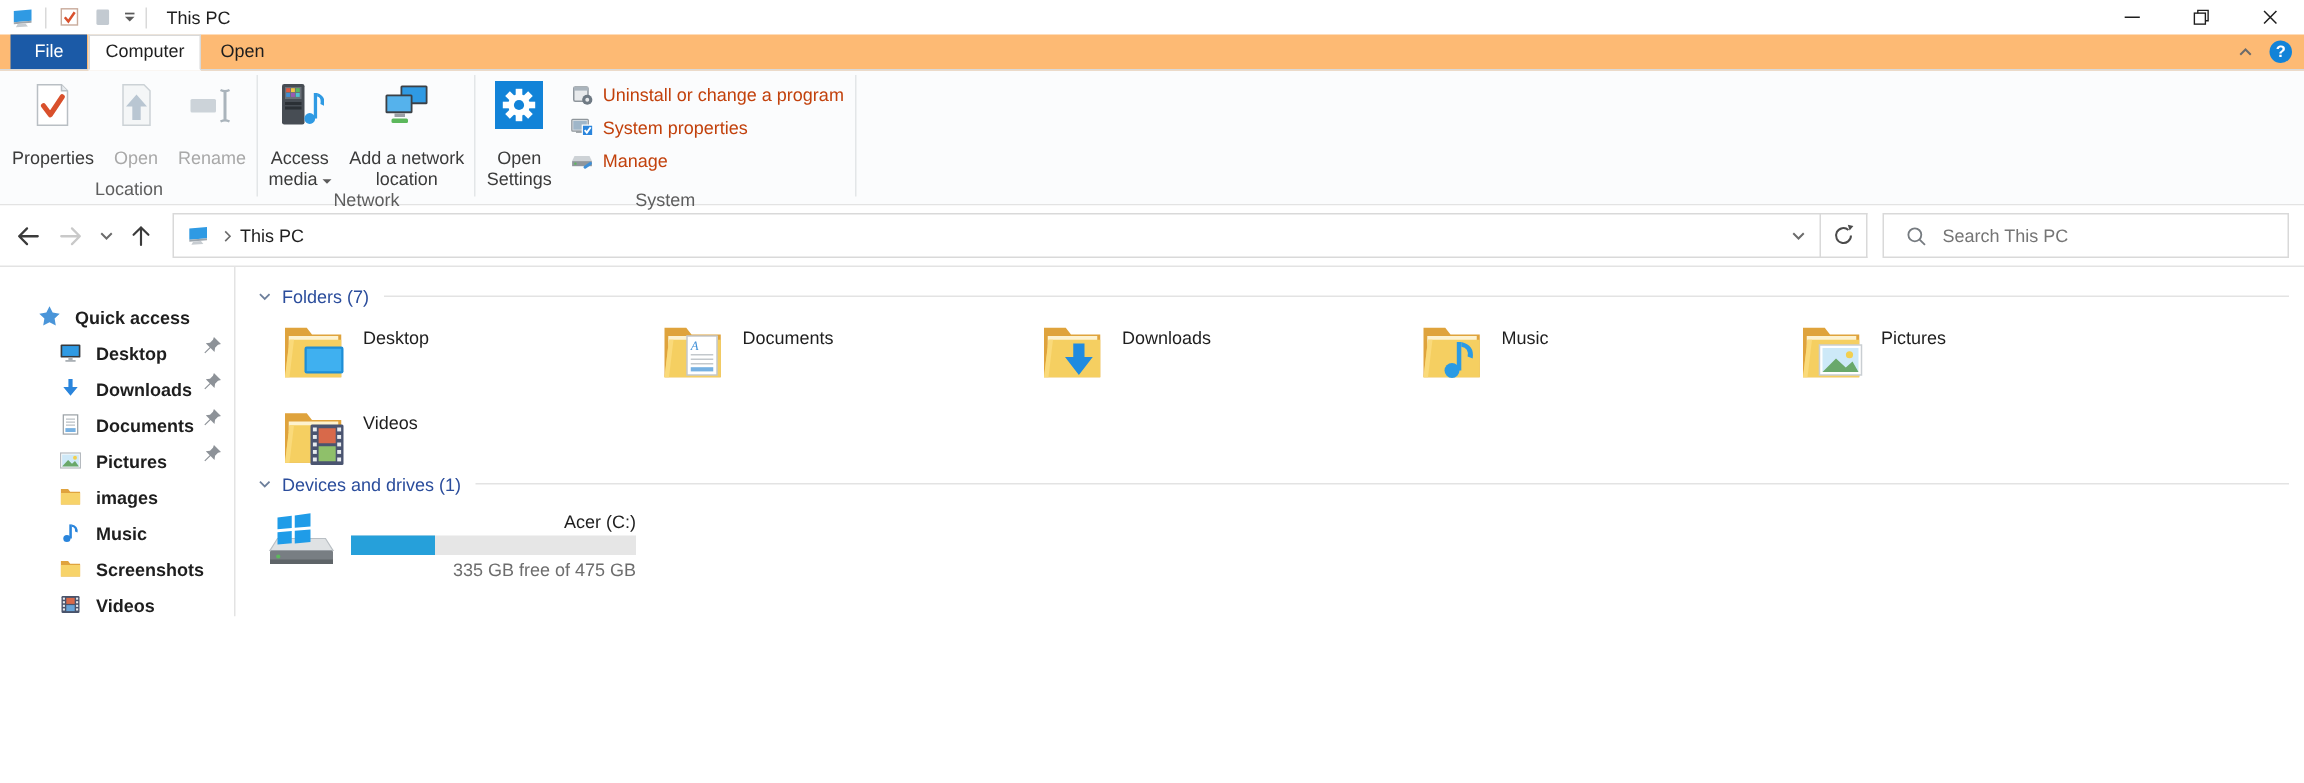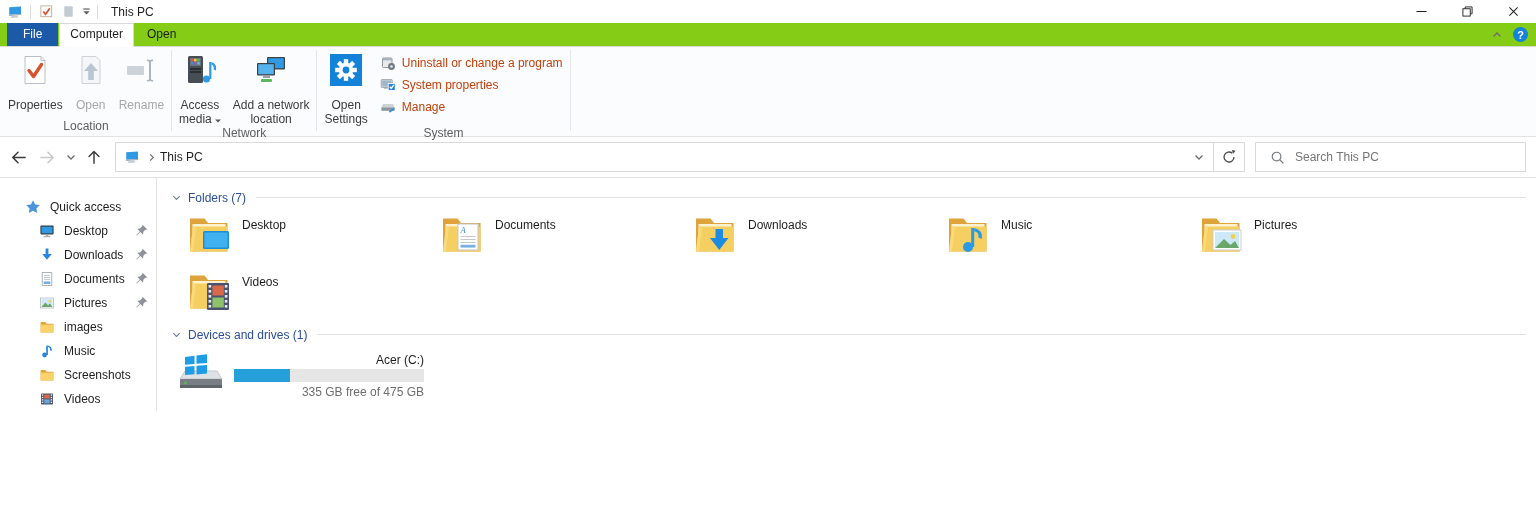--- a/index.html
+++ b/index.html
@@ -11,21 +11,21 @@
   .titlebar{height:23px;display:flex;align-items:center;padding-left:4px;position:relative;}
   .qat-btn{width:22px;height:20px;display:flex;align-items:center;justify-content:center;}
   .qat-sep{width:1px;height:14px;background:#d9d9d9;margin:0 4px;}
   .qat-caret{width:14px;height:20px;display:flex;align-items:center;justify-content:center;}
   .title-text{margin-left:9px;}
   .win-controls{position:absolute;right:0;top:0;height:23px;display:flex;}
   .win-btn{width:46px;height:23px;display:flex;align-items:center;justify-content:center;}
 
   
   .tabrow{height:23px;display:flex;align-items:stretch;border-bottom:1px solid #d9d9d9;
-          background:#84cc16;position:relative;padding-left:7px;}
+          background:#fdba74;position:relative;padding-left:7px;}
   .tab{padding:4px 13px 3px;cursor:default;}
   .tab-file{background:#1b5aa7;color:#fff;padding:4px 16px 3px;margin-right:1px;}
   .tab-active{border:1px solid #d9d9d9;border-bottom:1px solid #fff;margin-bottom:-1px;background:#fff;padding:3px 10px;}
   .tabrow-right{position:absolute;right:8px;top:0;height:23px;display:flex;align-items:center;gap:10px;}
   .help-circle{width:15px;height:15px;border-radius:50%;background:#1283d8;color:#fff;
                font-weight:bold;font-size:11px;display:flex;align-items:center;justify-content:center;}
 
   
   .ribbon{height:89px;border-bottom:1px solid #e3e3e3;display:flex;background:#fbfcfd;padding-left:2px;}
   .rgroup{display:flex;flex-direction:column;}
@@ -54,32 +54,32 @@
   .refresh-btn{width:31px;height:30px;box-sizing:border-box;border:1px solid #d9d9d9;border-left:none;
                display:flex;align-items:center;justify-content:center;}
   .searchbox{width:271px;height:30px;box-sizing:border-box;border:1px solid #d9d9d9;margin-left:10px;
              display:flex;align-items:center;}
   .searchbox .sicon{margin:0 10px 0 14px;}
   .searchbox input{border:none;outline:none;font:inherit;color:#6d28d9;width:200px;background:transparent;padding:0;}
 
   
   .main{display:flex;height:344px;}
   .sidebar{width:157px;box-sizing:border-box;border-right:1px solid #e3e3e3;padding-top:17px;flex:none;}
-  .sitem{height:24px;display:flex;align-items:center;position:relative;padding-left:25px;}
+  .sitem{height:24px;display:flex;align-items:flex-end;position:relative;padding-left:25px;font-weight:bold;}
   .sitem.lvl1{padding-left:39px;}
   .sitem .slabel{margin-left:9px;white-space:nowrap;}
   .sitem .pin{position:absolute;right:7px;top:4px;}
   .sitem.selected{background:#cccccc;}
   .sitem.gap{margin-top:8px;}
 
   .content{flex:1;padding:12px 8px 0 14px;}
   .sec-hdr{display:flex;align-items:center;height:15px;}
   .sec-title{color:#2b4d9c;white-space:nowrap;margin-left:6px;}
   .sec-rule{flex:1;height:1px;background:#e3e3e3;margin-left:10px;margin-right:2px;}
-  .sec2{margin-top:12px;}
+  .sec2{}
   .tiles{display:grid;grid-template-columns:repeat(5,253px);margin-top:9px;row-gap:13px;}
   .tile{display:flex;height:44px;padding-left:16px;cursor:default;}
   .tile .ticon{width:46px;flex:none;}
   .tile .tinfo{margin-left:9px;padding-top:4px;}
   .dtiles{margin-top:9px;}
   .tile.drive{height:48px;padding-left:6px;}
   .tile.drive .ticon{width:48px;}
   .tile.drive .tinfo{padding-top:2px;text-align:right;}
   .cap{width:190px;height:13px;background:#e6e6e6;margin:2px 0 3px;}
   .capfill{height:100%;background:#26a0da;}

